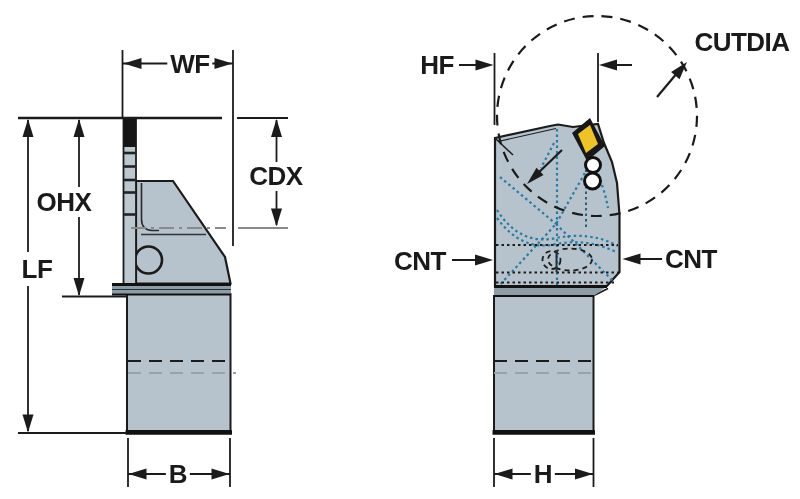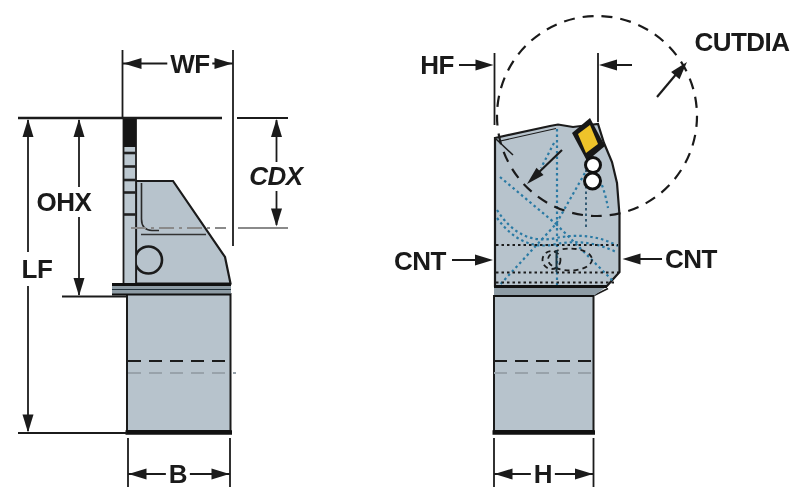--- a/index.html
+++ b/index.html
@@ -176,20 +176,20 @@
       <line x1="494" y1="474" x2="593" y2="474"></line>
       <polygon points="494.5,474 512.5,468.5 512.5,479.5" fill="#1b1b1b" stroke="none"></polygon>
       <polygon points="593,474 575,468.5 575,479.5" fill="#1b1b1b" stroke="none"></polygon>
     </g>
   </g>
 </svg>
 
   <div class="dim-label" style="left:174px;top:64px;margin-left:16px;">WF</div>
   <div class="dim-label" style="left:64px;top:202px;">OHX</div>
   <div class="dim-label" style="left:37px;top:269px;">LF</div>
-  <div class="dim-label" style="left:276px;top:176px;font-style:italic;">CDX</div>
+  <div class="dim-label" style="left:276px;top:176px;">CDX</div>
   <div class="dim-label" style="left:178px;top:474px;">B</div>
   <div class="dim-label" style="left:437px;top:65px;text-align:right;">HF</div>
   <div class="dim-label" style="left:742px;top:42px;">CUTDIA</div>
   <div class="dim-label" style="left:420px;top:261px;">CNT</div>
   <div class="dim-label" style="left:691px;top:259px;">CNT</div>
   <div class="dim-label" style="left:543px;top:474px;">H</div>
 </div>
 
 </body></html>

